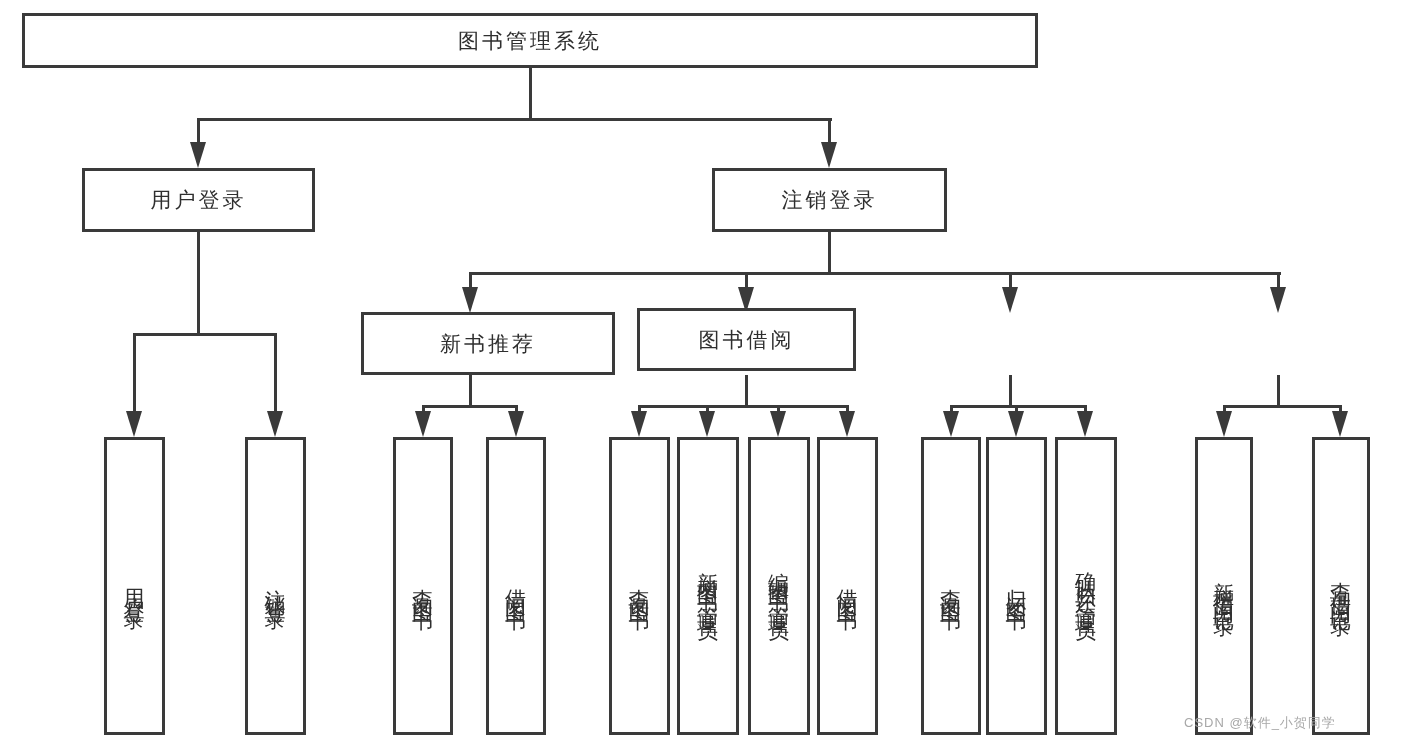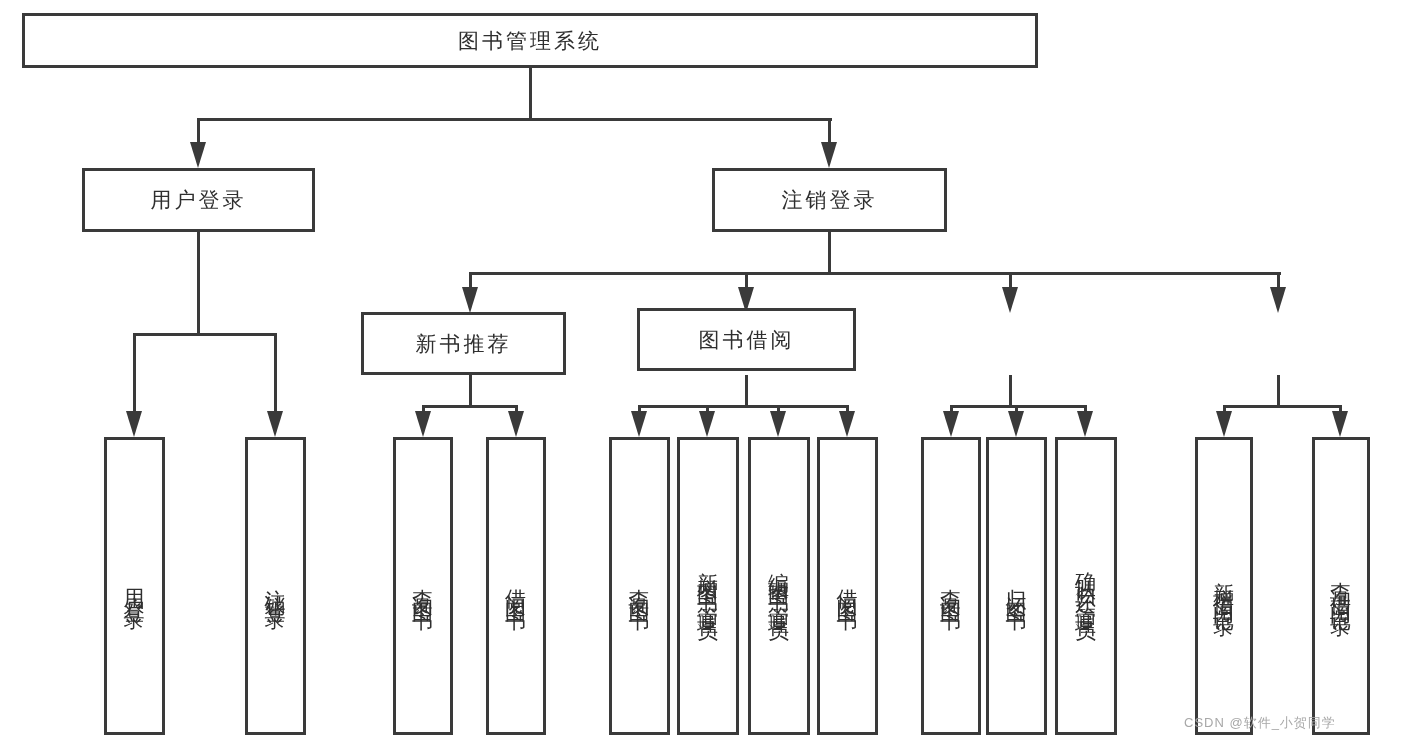--- a/index.html
+++ b/index.html
@@ -77,21 +77,21 @@
   <div class="hl" style="left:469px;top:272px;width:812px;"></div>
   <div class="vl" style="left:469px;top:272px;height:18px;"></div>
   <div class="ah" style="left:462px;top:287px;"></div>
   <div class="vl" style="left:745px;top:272px;height:18px;"></div>
   <div class="ah" style="left:738px;top:287px;"></div>
   <div class="vl" style="left:1009px;top:272px;height:18px;"></div>
   <div class="ah" style="left:1002px;top:287px;"></div>
   <div class="vl" style="left:1277px;top:272px;height:18px;"></div>
   <div class="ah" style="left:1270px;top:287px;"></div>
 
-  <div class="node" style="left:361px;top:312px;width:205px;height:63px;font-family:Liberation Mono, monospace;">新书推荐</div>
+  <div class="node" style="left:361px;top:312px;width:254px;height:63px;font-family:Liberation Mono, monospace;">新书推荐</div>
   <div class="node" style="left:637px;top:308px;width:219px;height:63px;">图书借阅</div>
 
   <div class="vl" style="left:469px;top:375px;height:32px;"></div>
   <div class="hl" style="left:422px;top:405px;width:96px;"></div>
   <div class="vl" style="left:422px;top:405px;height:10px;"></div>
   <div class="ah" style="left:415px;top:411px;"></div>
   <div class="vl" style="left:515px;top:405px;height:10px;"></div>
   <div class="ah" style="left:508px;top:411px;"></div>
 
   <div class="vl" style="left:745px;top:375px;height:32px;"></div>

